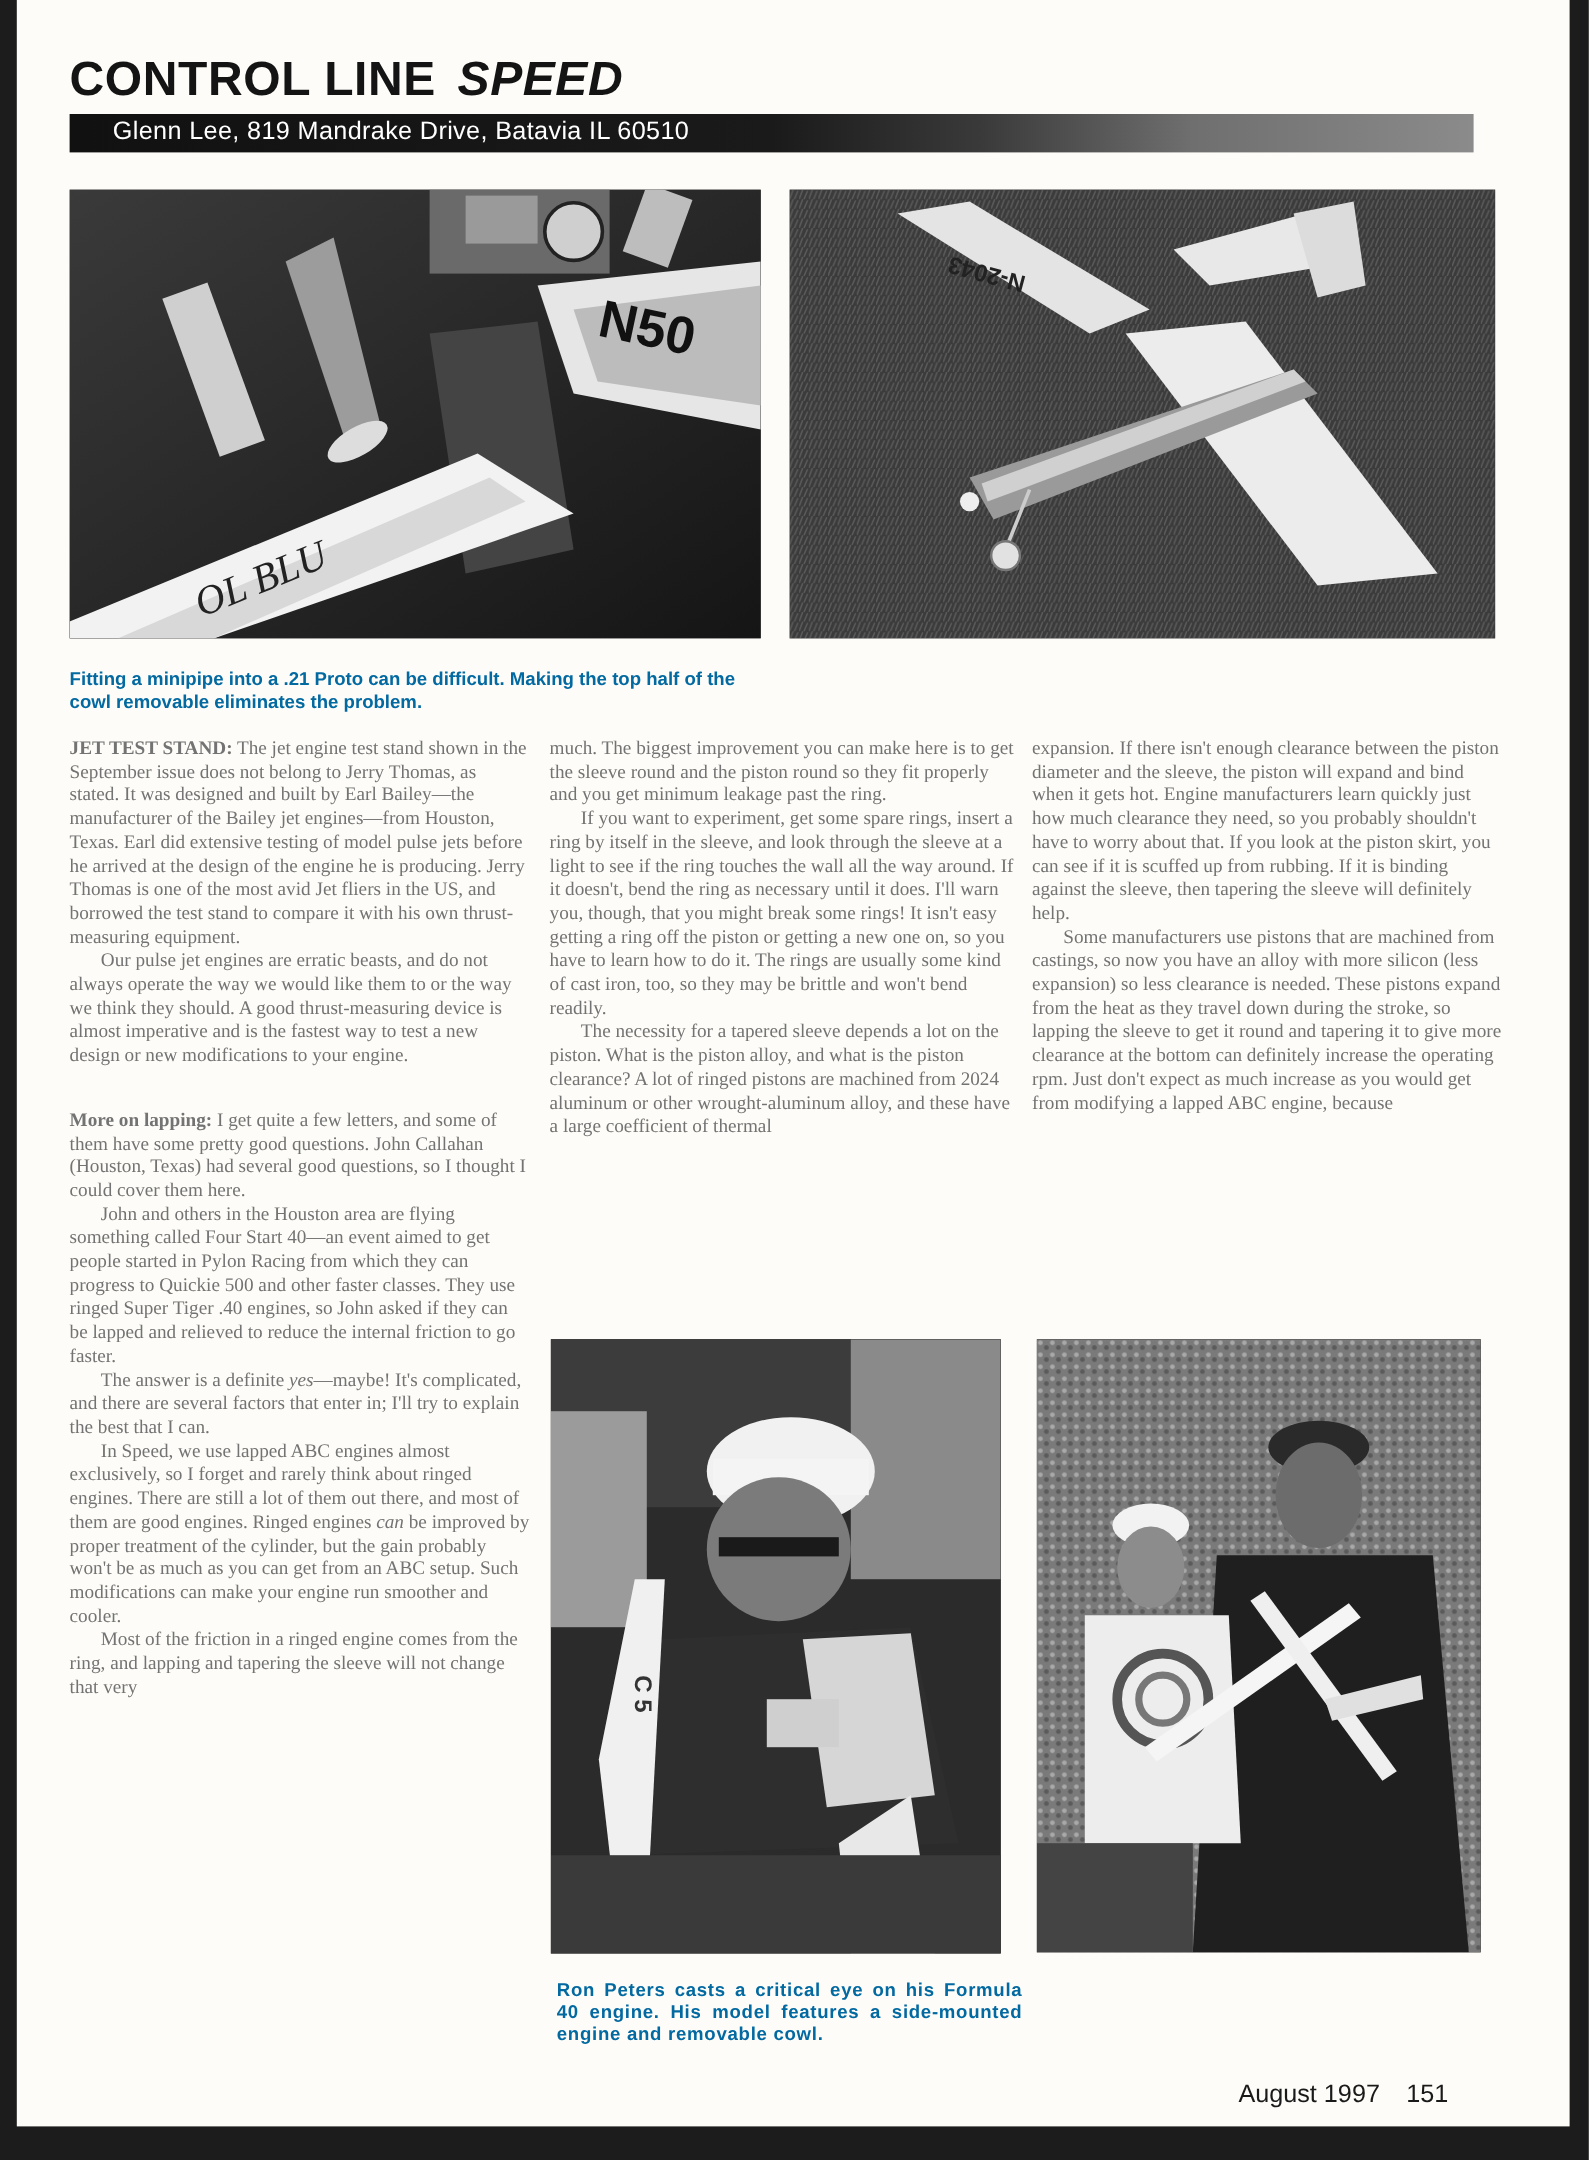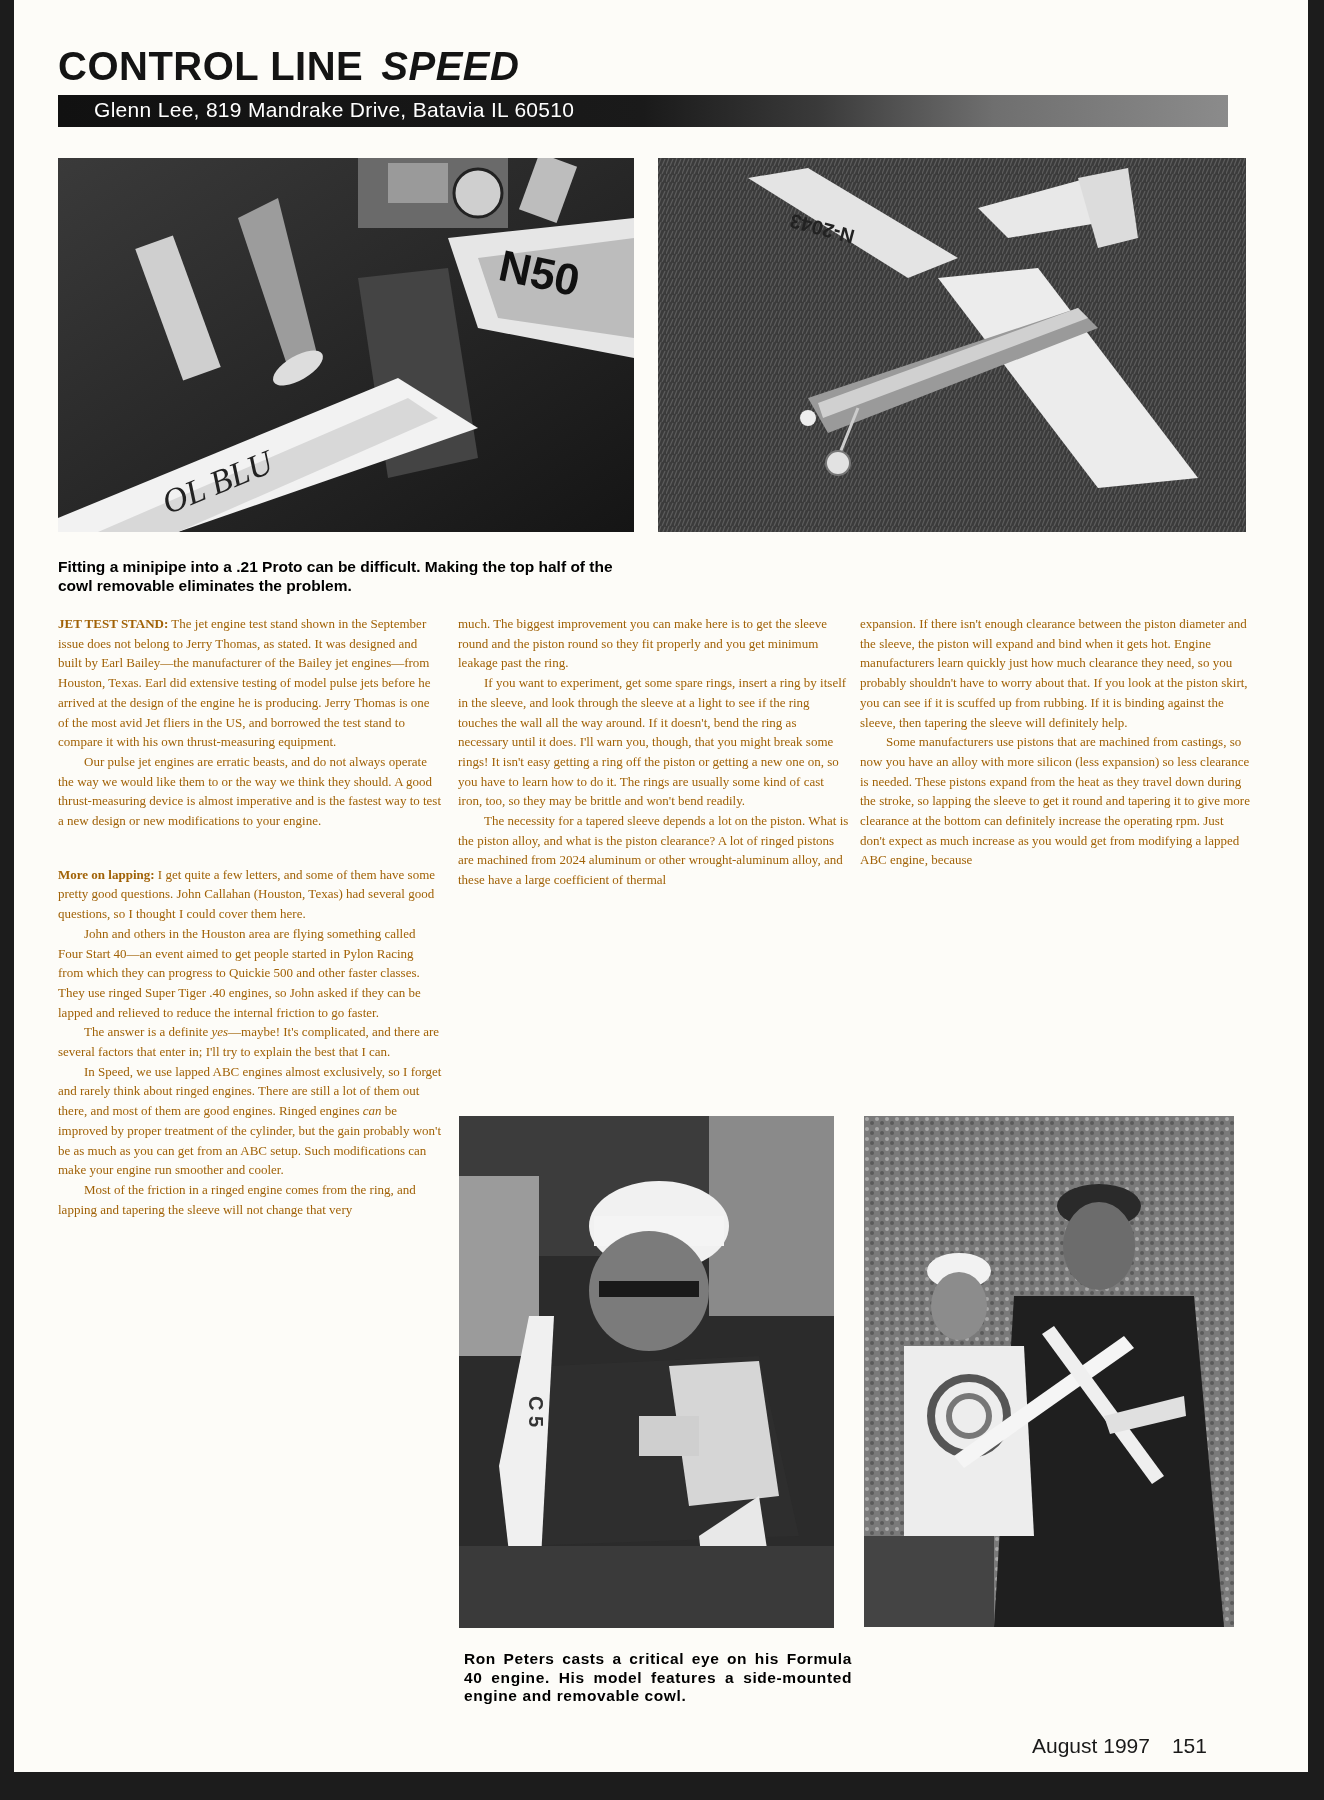--- a/index.html
+++ b/index.html
@@ -24,24 +24,24 @@
     background: linear-gradient(90deg, #111 0%, #1a1a1a 50%, #3a3a3a 65%, #6f6f6f 80%, #8b8b8b 100%);
   }
   .banner span {
     position: absolute; left: 8px; top: 3px;
     font-family: "Liberation Sans", sans-serif; font-weight: 400; font-size: 21px;
     color: #ffffff; white-space: nowrap; letter-spacing: 0.3px; margin-left: 28px;
   }
   .photo { overflow: hidden; background: #2a2a2a; }
   .caption {
     font-family: "Liberation Sans", sans-serif; font-weight: 700;
-    font-size: 15.5px; line-height: 18.5px; color: #000000;
+    font-size: 15.5px; line-height: 18.5px; color: #0369a1;
   }
   .col {
-    font-size: 13px; line-height: 19.7px; color: #a16207;
+    font-size: 16px; line-height: 19.7px; color: #737373;
   }
   .col p { margin: 0; text-indent: 26px; }
   .col p.noind { text-indent: 0; }
   .col p.gap { margin-top: 34px; }
   .col b { font-weight: 700; }
   .footer {
     font-family: "Liberation Sans", sans-serif; font-size: 21px; color: #1a1a1a; white-space: nowrap;
   }
   .footer .pn { font-weight: 400; margin-left: 22px; }
 </style>

